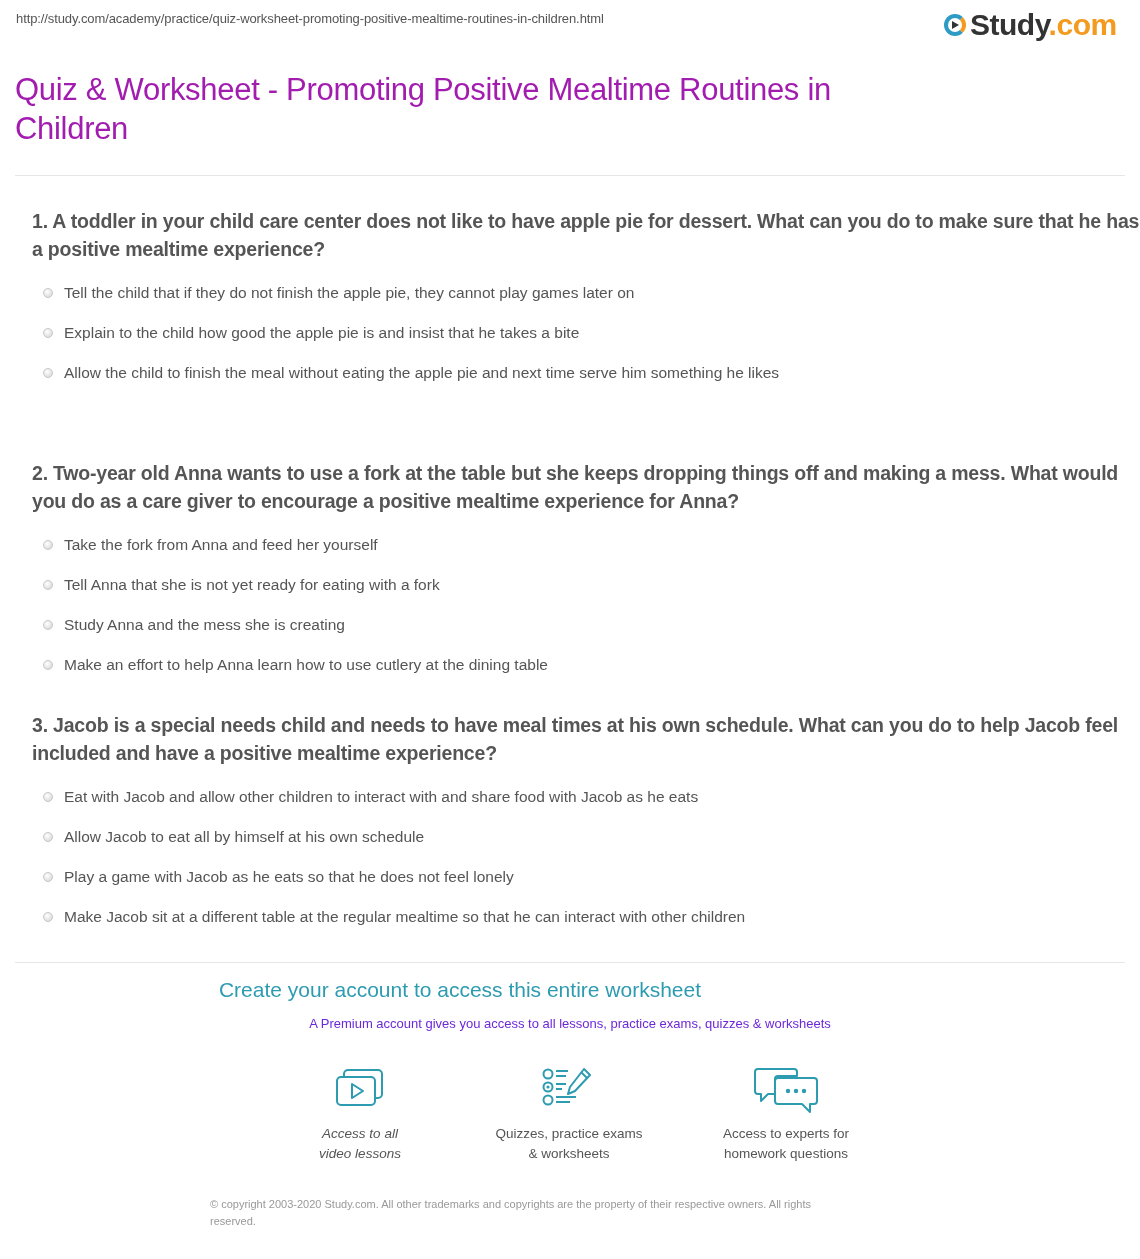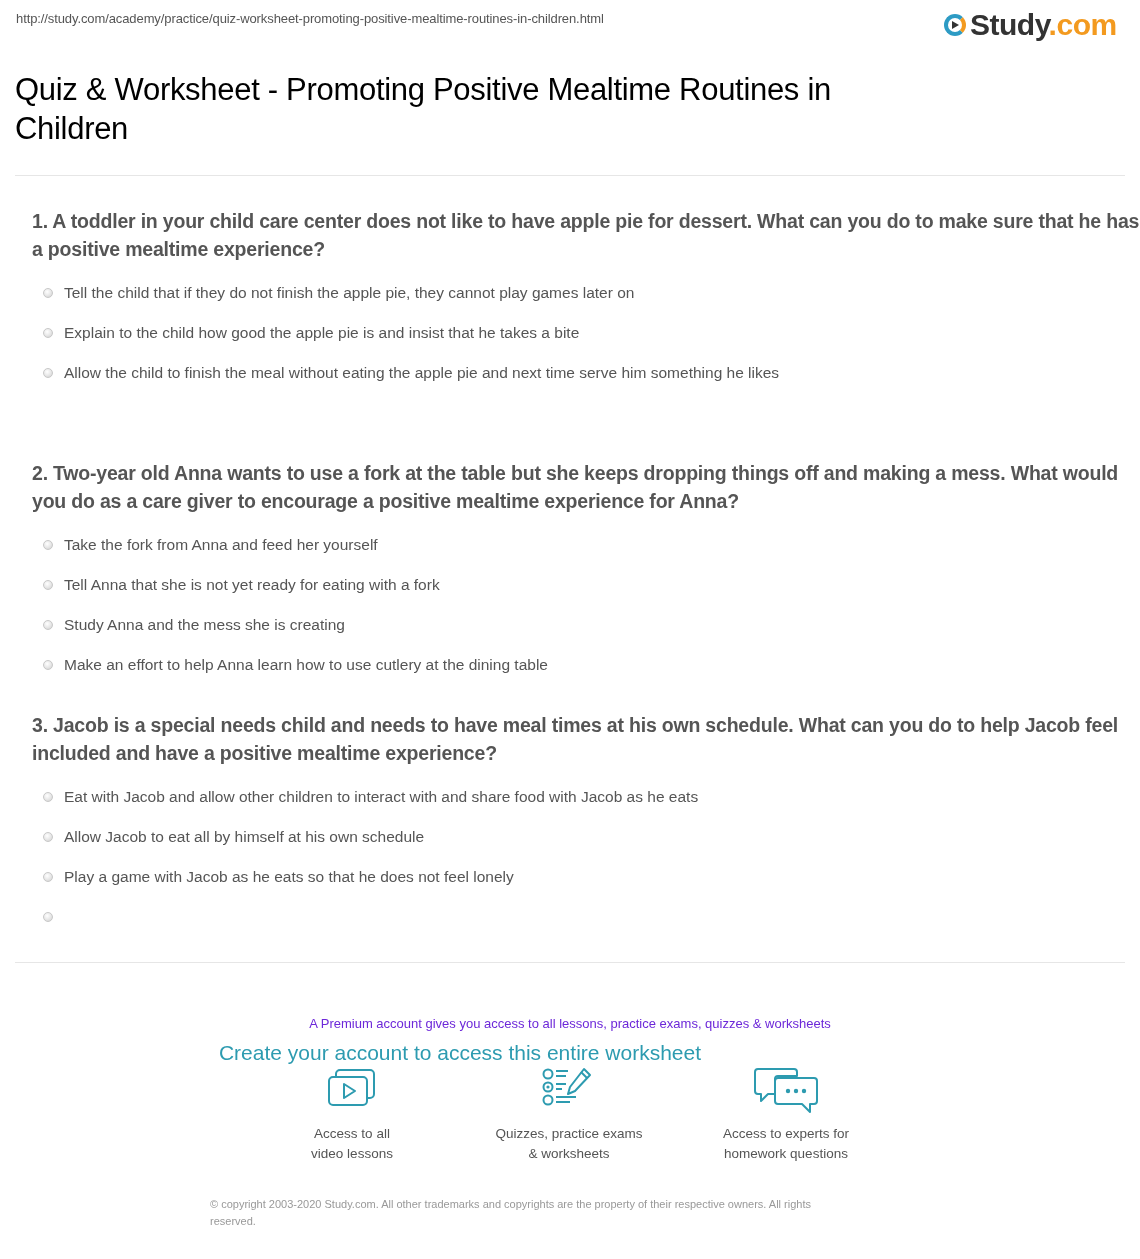--- a/index.html
+++ b/index.html
@@ -7,31 +7,31 @@
   body { font-family: "Liberation Sans", "DejaVu Sans", sans-serif; color: #555; position: relative; overflow: hidden; }
 
   .url { position: absolute; left: 16px; top: 11px; font-size: 13px; color: #555; letter-spacing: -0.1px; }
 
   .logo { position: absolute; left: 944px; top: 9px; display: flex; align-items: center; height: 32px; justify-content: space-between; }
   .logo-mark { width: 22px; height: 22px; border-radius: 50%; border: 4px solid #2d9bc4; border-right-color: #f39a1f; display: flex; align-items: center; justify-content: center; margin-right: 4px; }
   .logo-mark svg { display: block; }
   .logo-text { font-size: 30px; color: #333; font-weight: 700; letter-spacing: -0.5px; line-height: 1; }
   .logo-text .dot { color: #f39a1f; }
 
-  .page-title { position: absolute; left: 15px; top: 70px; width: 870px; font-size: 31px; line-height: 39px; color: #000000; font-weight: 400; letter-spacing: -0.3px; }
+  .page-title { position: absolute; left: 15px; top: 70px; width: 870px; font-size: 31px; line-height: 39px; color: #a21caf; font-weight: 400; letter-spacing: -0.3px; }
 
   .rule { position: absolute; left: 15px; right: 15px; height: 1px; background: #e6e6e6; }
 
   .question { position: absolute; left: 32px; width: 1110px; }
   .q-text { font-size: 19.5px; line-height: 28px; color: #555; font-weight: 700; letter-spacing: -0.2px; }
   .choices { list-style: none; }
   .choice { position: relative; height: 40px; padding-left: 32px; font-size: 15.5px; color: #555; display: flex; align-items: center; }
   .radio { position: absolute; left: 11px; top: 50%; margin-top: -5px; width: 10px; height: 10px; border-radius: 50%; border: 1px solid #c8c8c8; background: radial-gradient(circle at 40% 35%, #ffffff 0%, #e8e8e8 50%, #cfcfcf 100%); }
 
-  .promo-title { position: absolute; left: 0; width: 920px; top: 1041px; text-align: center; font-size: 21px; color: #2d9bb0; font-weight: 400; }
+  .promo-title { position: absolute; left: 0; width: 920px; top: 978px; text-align: center; font-size: 21px; color: #2d9bb0; font-weight: 400; }
   .promo-sub { position: absolute; left: 0; width: 1140px; top: 1016px; text-align: center; font-size: 13px; color: #6d28d9; }
 
   .feature { position: absolute; top: 1066px; width: 200px; text-align: center; }
   .feature svg { display: block; margin: 0 auto; }
   .feature-label { margin-top: 14px; font-size: 13.5px; line-height: 20px; color: #555; }
 
   .copyright { position: absolute; left: 210px; width: 720px; top: 1196px; text-align: left; font-size: 11px; line-height: 17px; color: #999; }
 </style>
 </head>
 <body>
@@ -101,30 +101,31 @@
     <li class="choice">
         <span class="radio"></span>
         <span>Allow Jacob to eat all by himself at his own schedule</span>
       </li>
     <li class="choice">
         <span class="radio"></span>
         <span>Play a game with Jacob as he eats so that he does not feel lonely</span>
       </li>
     <li class="choice">
         <span class="radio"></span>
+        <span>Make Jacob sit at a different table at the regular mealtime so that he can interact with other children</span>
       </li>
   </ul>
 </div>
 
 <div class="rule" style="top:962px;"></div>
 
 <div class="promo-title">Create your account to access this entire worksheet</div>
 <div class="promo-sub">A Premium account gives you access to all lessons, practice exams, quizzes &amp; worksheets</div>
 
-<div class="feature" style="left:252px;">
+<div class="feature" style="left:260px;font-style:italic;">
   <svg width="52" height="44" viewBox="0 0 52 44">
     <rect x="10" y="4" width="38" height="28" rx="4" fill="none" stroke="#2d9bb0" stroke-width="2"></rect>
     <rect x="3" y="11" width="38" height="28" rx="4" fill="#fff" stroke="#2d9bb0" stroke-width="2"></rect>
     <polygon points="18,18 29,25 18,32" fill="none" stroke="#2d9bb0" stroke-width="2" stroke-linejoin="round"></polygon>
   </svg>
   <div class="feature-label"><span>Access to all</span><br><span>video lessons</span></div>
 </div>
 
 <div class="feature" style="left:469px;">
   <svg width="58" height="44" viewBox="0 0 58 44">

